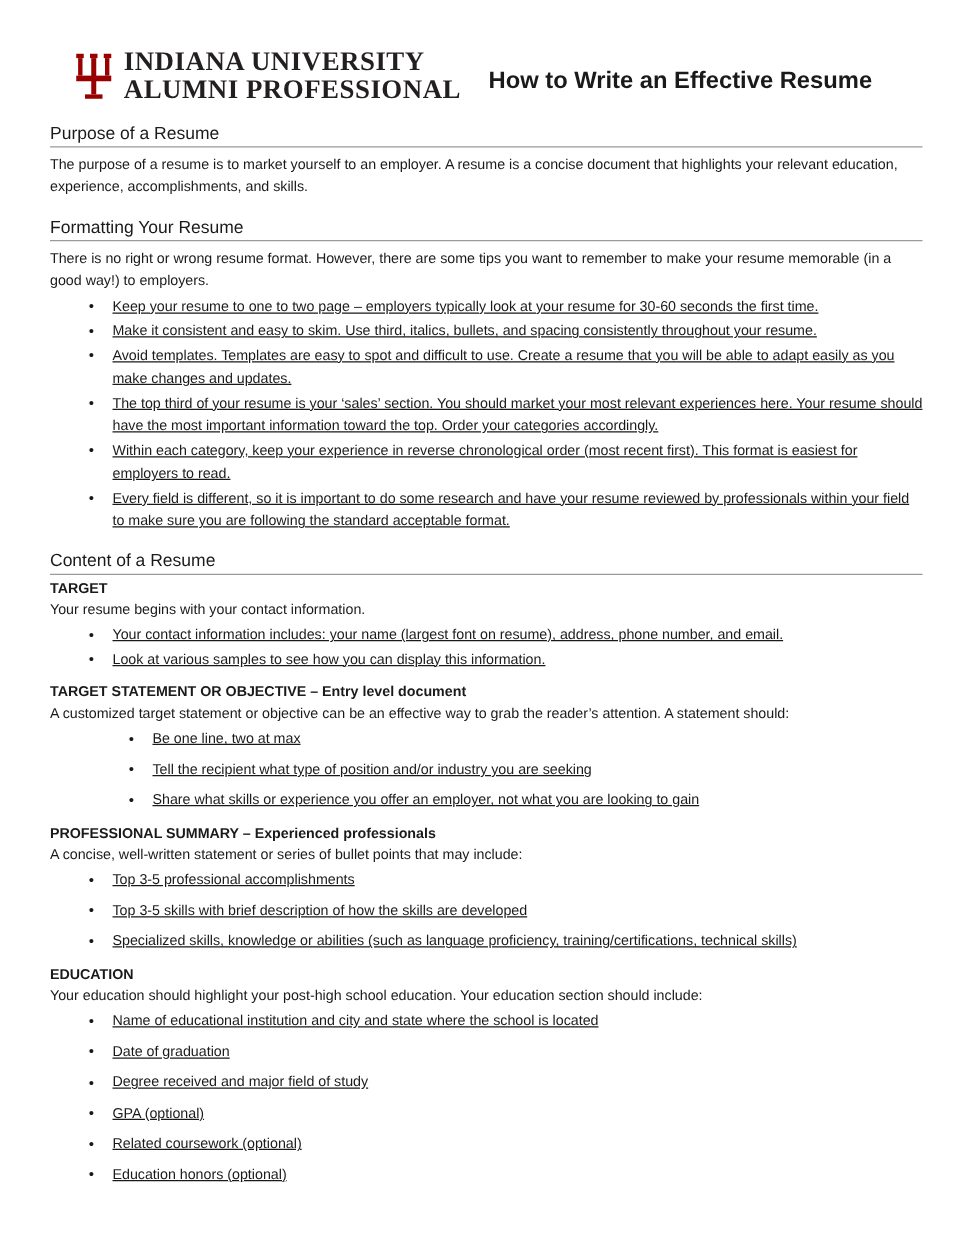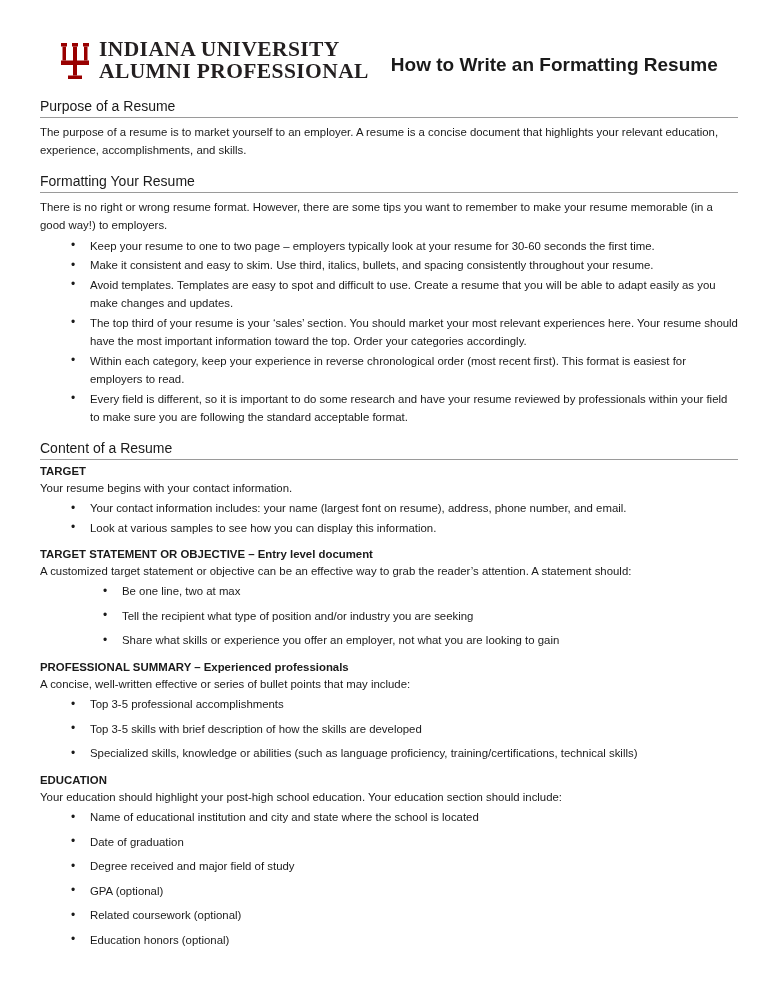--- a/index.html
+++ b/index.html
@@ -106,20 +106,21 @@
     margin: 1px 0 0 0;
     padding: 0;
   }
   ul.bullets li {
     position: relative;
     font-size: 11.4px;
     line-height: 1.62;
     color: #1a1a1a;
     padding-left: 50px;
     margin: 0 0 1px 0;
+    text-decoration: underline;
   }
   ul.bullets li::before {
     content: "\2022";
     position: absolute;
     left: 31px;
     top: -0.5px;
     font-size: 12px;
     color: #1a1a1a;
   }
   ul.bullets.indent-deep li {
@@ -151,21 +152,21 @@
             <rect x="2" y="39" width="56" height="9"></rect>
             <rect x="16" y="69" width="28" height="7"></rect>
           </g>
         </svg>
       </span>
       <span class="wordmark">
         <span class="wordmark-line">INDIANA UNIVERSITY</span>
         <span class="wordmark-line">ALUMNI PROFESSIONAL</span>
       </span>
     </div>
-    <h1 class="doc-title">How to Write an Formatting Resume</h1>
+    <h1 class="doc-title">How to Write an Effective Resume</h1>
   </div>
 
   <div class="section">
     <h2 class="section-heading">Purpose of a Resume</h2>
     <hr class="rule">
     <p class="body-text">The purpose of a resume is to market yourself to an employer.  A resume is a concise document that highlights your relevant education, experience, accomplishments, and skills.</p>
   </div>
 
   <div class="section">
     <h2 class="section-heading">Formatting Your Resume</h2>
@@ -199,21 +200,21 @@
       <p class="body-text">A customized target statement or objective can be an effective way to grab the reader’s attention.  A statement  should:</p>
       <ul class="bullets indent-deep spaced">
         <li>Be one line, two at max</li>
         <li>Tell the recipient what  type of position and/or industry you are seeking</li>
         <li>Share what skills or experience you offer an employer, not what you are looking to gain</li>
       </ul>
     </div>
 
     <div class="section tight">
       <h3 class="sub-heading">PROFESSIONAL SUMMARY – Experienced professionals</h3>
-      <p class="body-text">A concise, well-written effective or series of bullet points that may include:</p>
+      <p class="body-text">A concise, well-written statement or series of bullet points that may include:</p>
       <ul class="bullets spaced">
         <li>Top 3-5 professional accomplishments</li>
         <li>Top 3-5 skills with brief description of how the skills are developed</li>
         <li>Specialized skills, knowledge or abilities (such as language proficiency, training/certifications, technical skills)</li>
       </ul>
     </div>
 
     <div class="section tight">
       <h3 class="sub-heading">EDUCATION</h3>
       <p class="body-text">Your education should highlight your post-high school education.  Your education section should include:</p>

